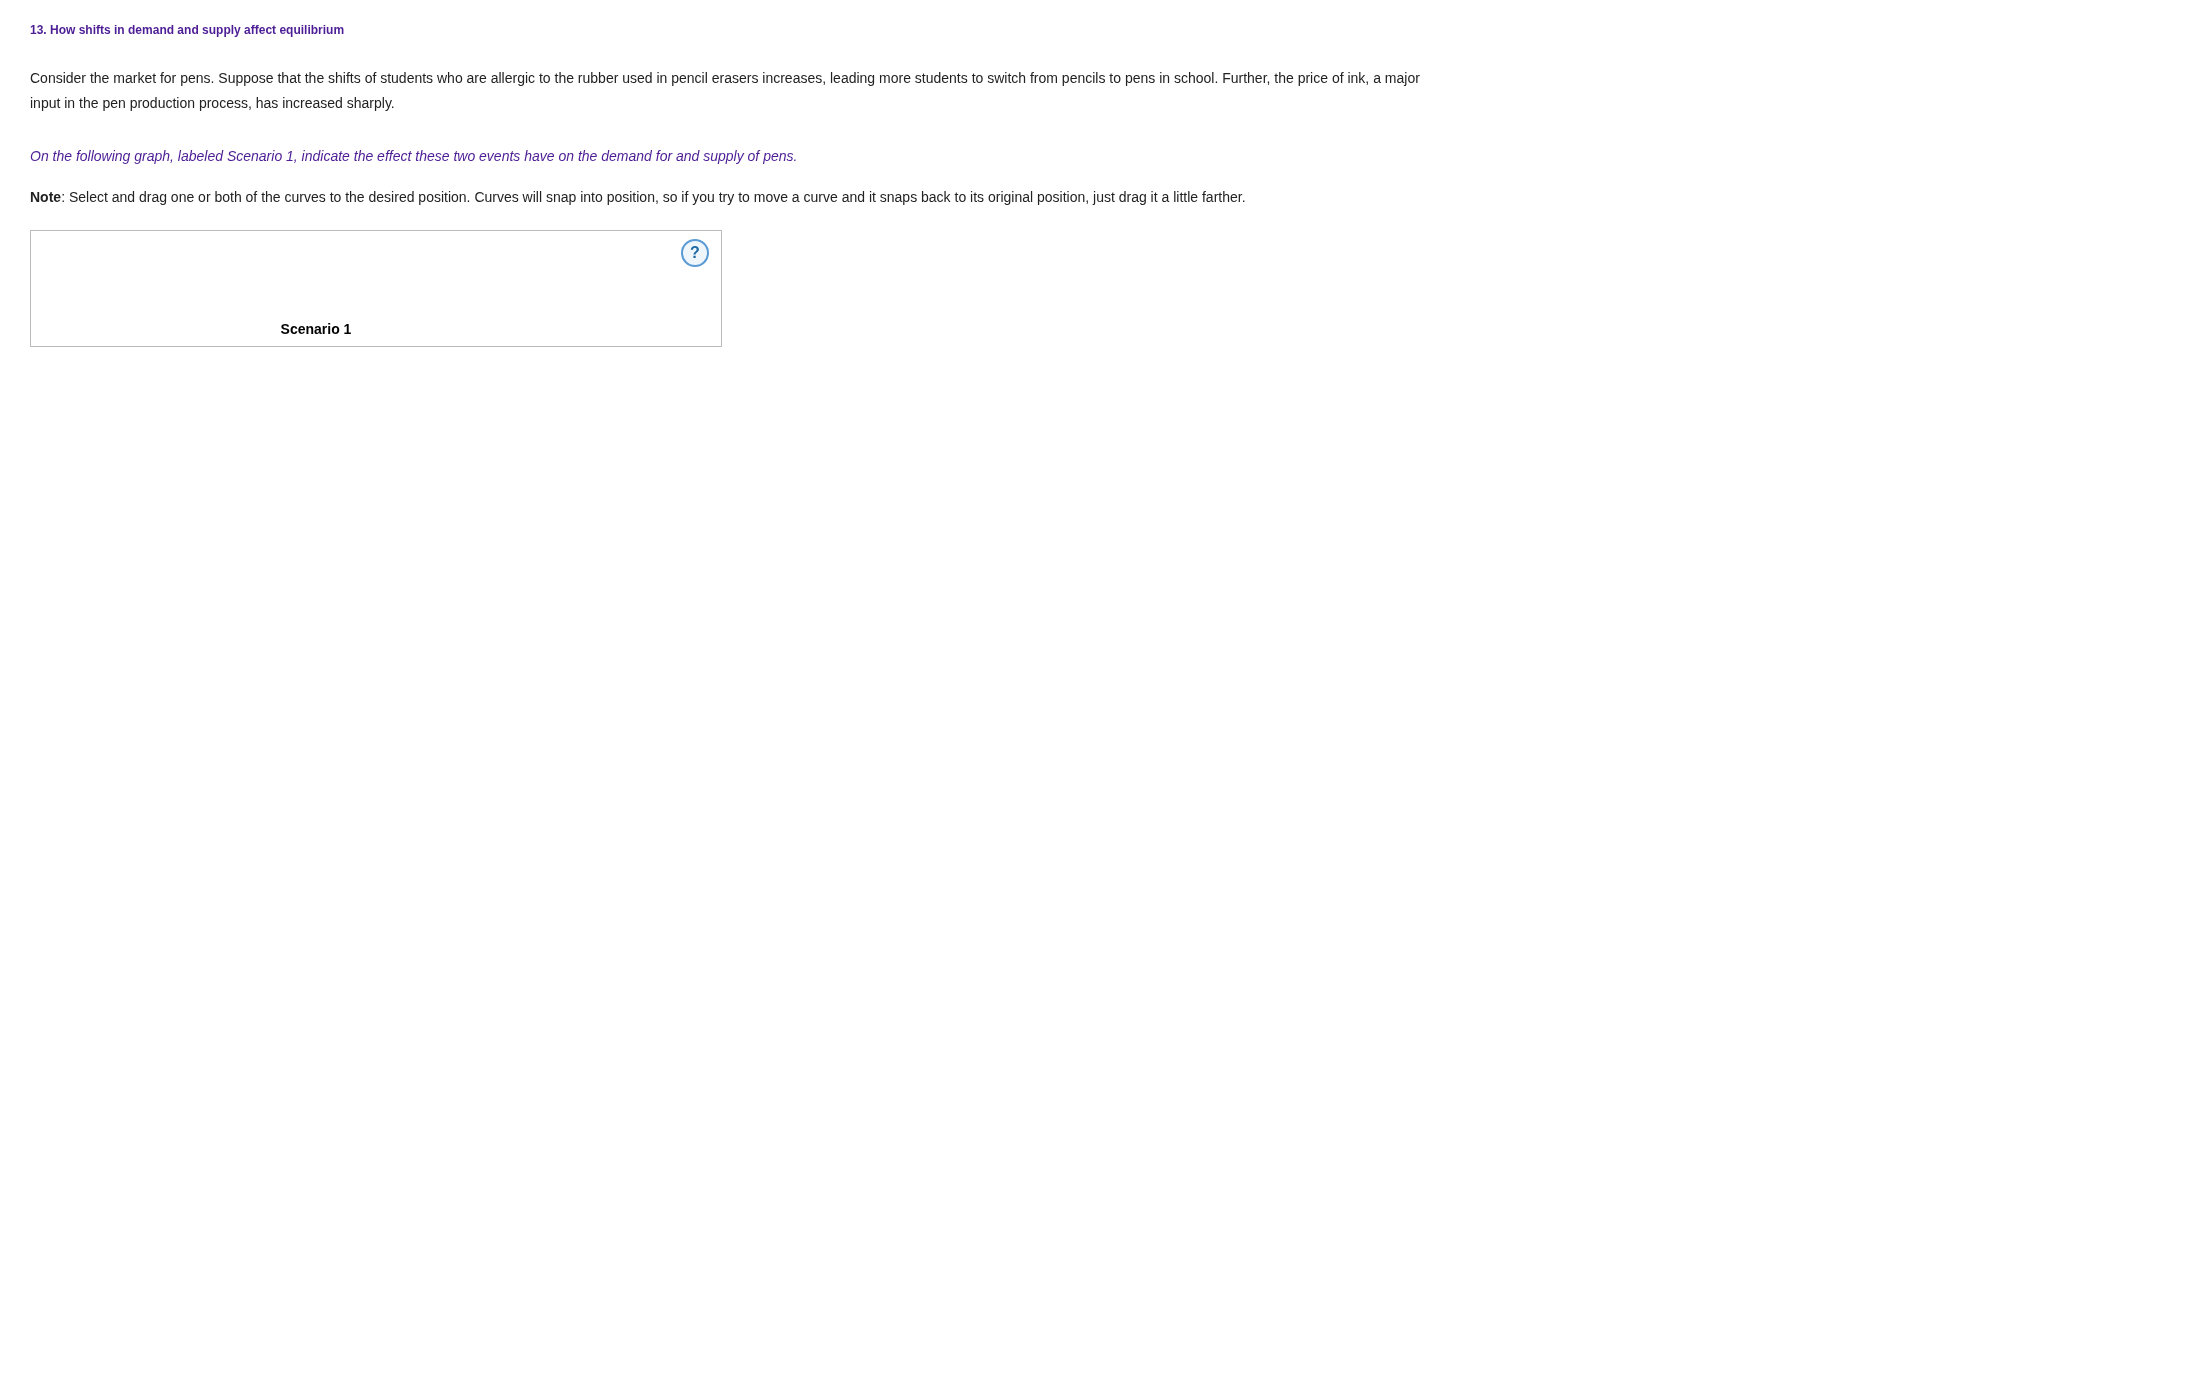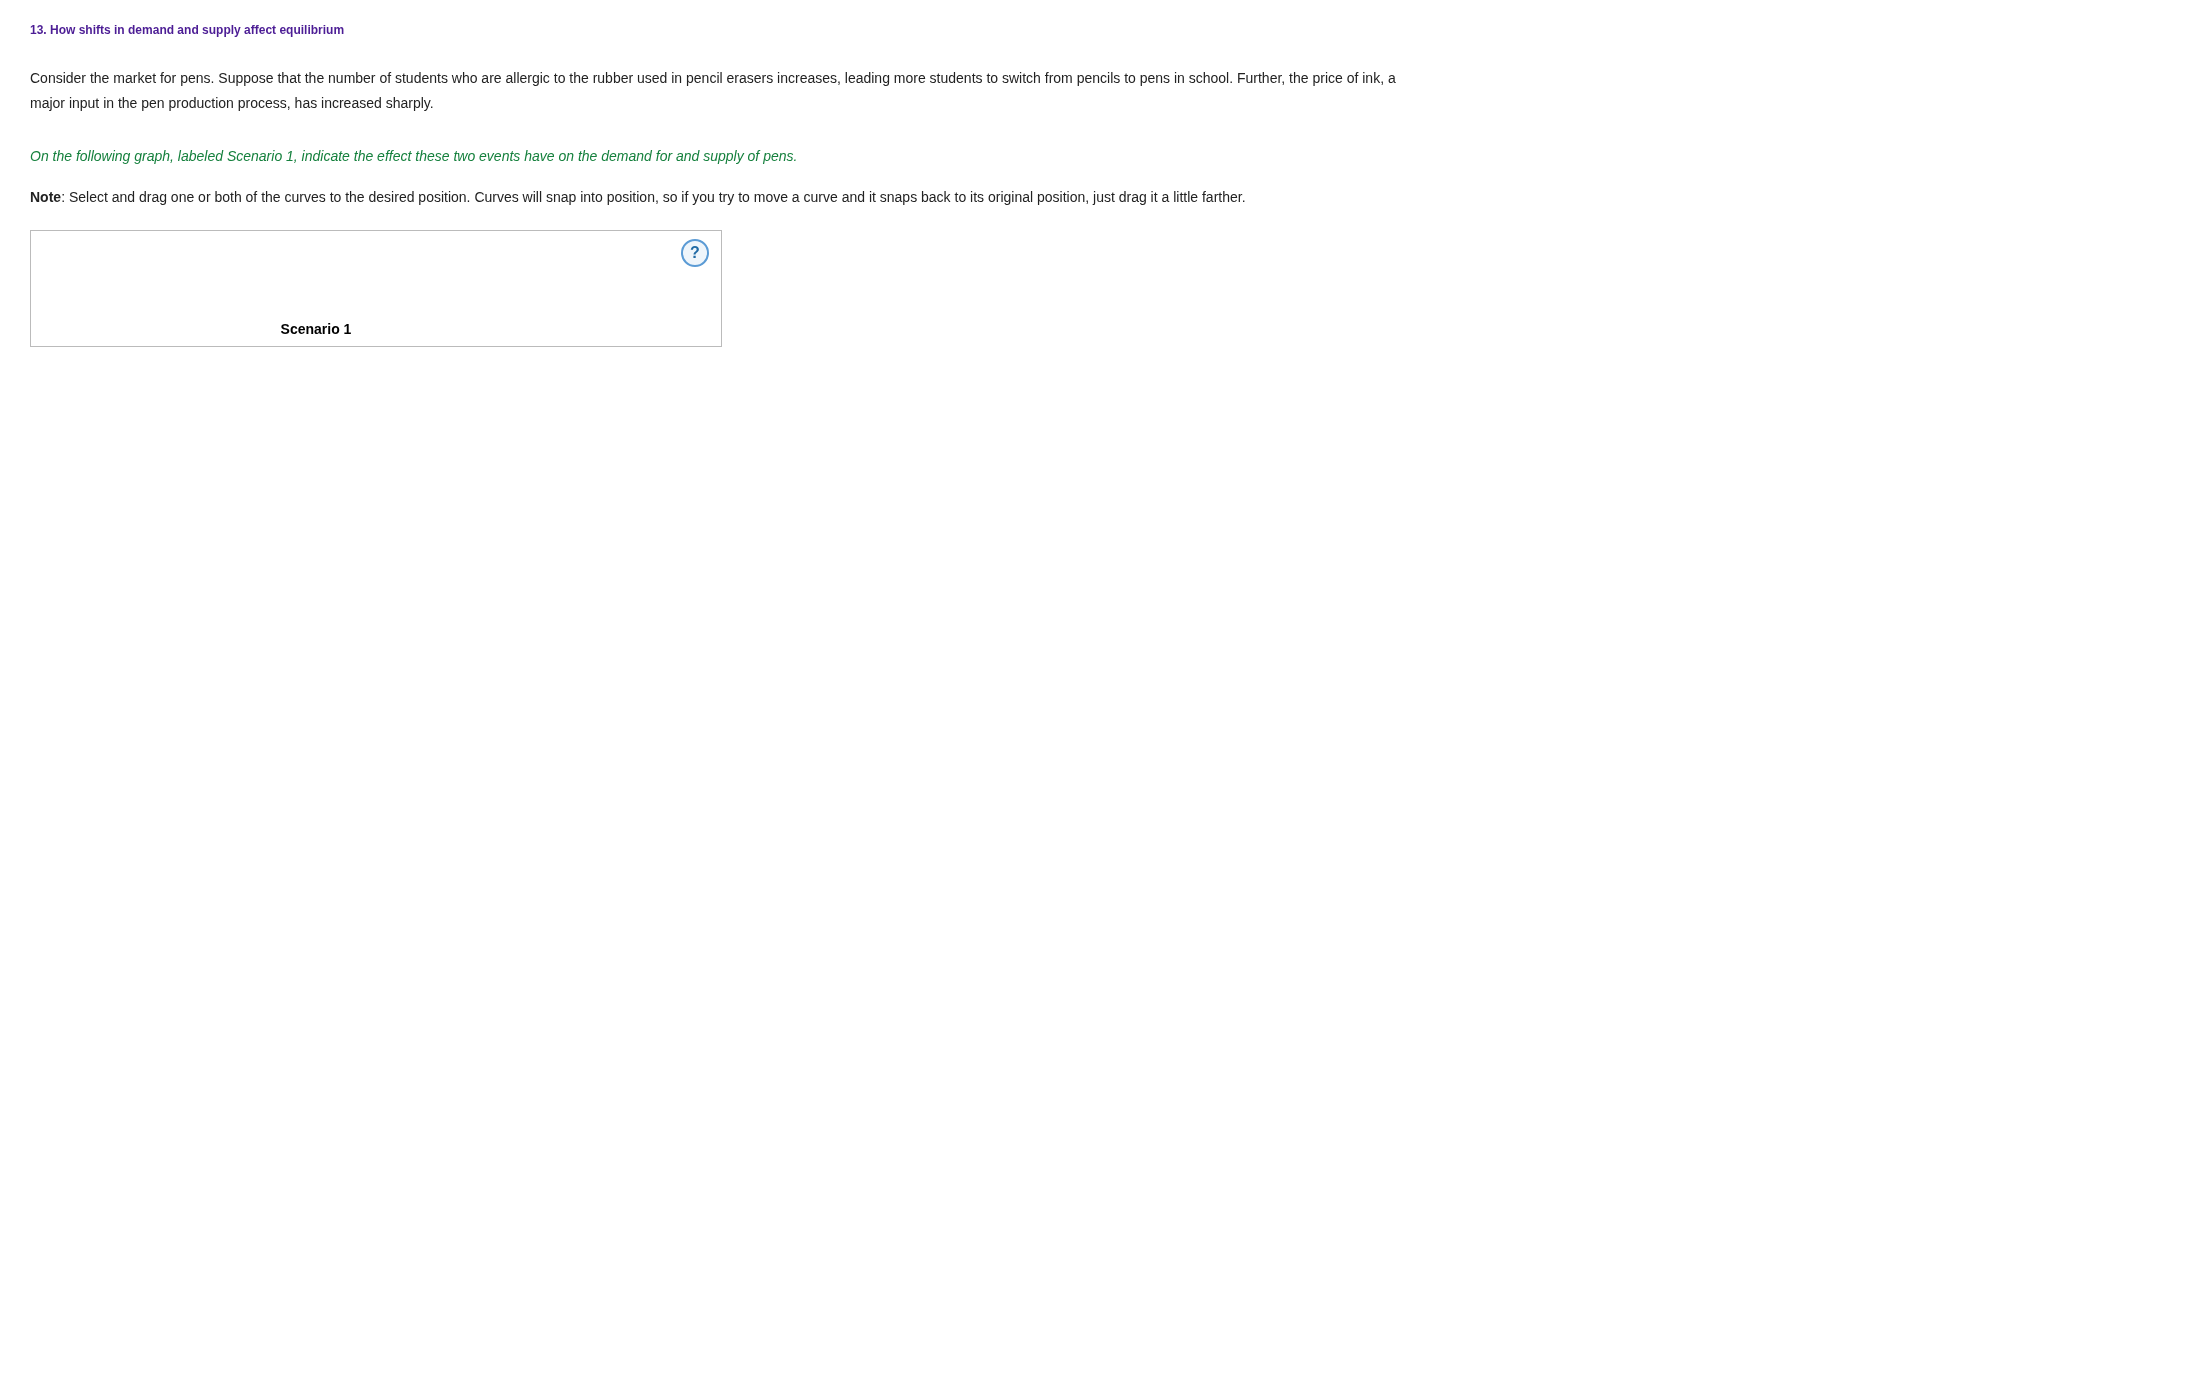--- a/index.html
+++ b/index.html
@@ -17,21 +17,21 @@
     font-size: 12px;
     margin-bottom: 24px;
   }
   .prompt-text {
     color: #222;
     margin-bottom: 28px;
     max-width: 1400px;
   }
   .instruction-text {
     font-style: italic;
-    color: #15803d;
+    color: #4c1d95;
     margin-bottom: 16px;
     max-width: 1400px;
   }
   .note-text {
     color: #222;
     margin-bottom: 20px;
     max-width: 1400px;
   }
   .note-text b { font-style: normal; text-align: center; }
   .graph-container {
@@ -117,21 +117,21 @@
   }
 </style>
 </head>
 <body>
 
 <div class="question-title">
   <span>13.</span>
   <span>How shifts in demand and supply affect equilibrium</span>
 </div>
 
-<div class="prompt-text">Consider the market for pens. Suppose that the number of students who are allergic to the rubber used in pencil erasers increases, leading more students to switch from pencils to pens in school. Further, the price of ink, a major input in the pen production process, has increased sharply.</div>
+<div class="prompt-text">Consider the market for pens. Suppose that the shifts of students who are allergic to the rubber used in pencil erasers increases, leading more students to switch from pencils to pens in school. Further, the price of ink, a major input in the pen production process, has increased sharply.</div>
 
 <div class="instruction-text">On the following graph, labeled Scenario 1, indicate the effect these two events have on the demand for and supply of pens.</div>
 
 <div class="note-text">
   <b>Note</b><span>: Select and drag one or both of the curves to the desired position. Curves will snap into position, so if you try to move a curve and it snaps back to its original position, just drag it a little farther.</span>
 </div>
 
 <div class="graph-container">
   <div class="help-icon">?</div>
 

